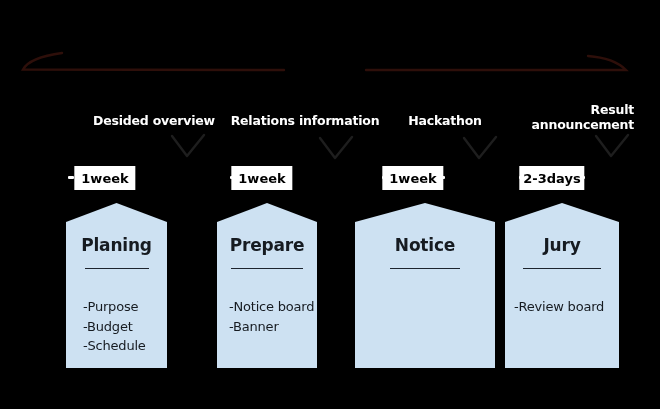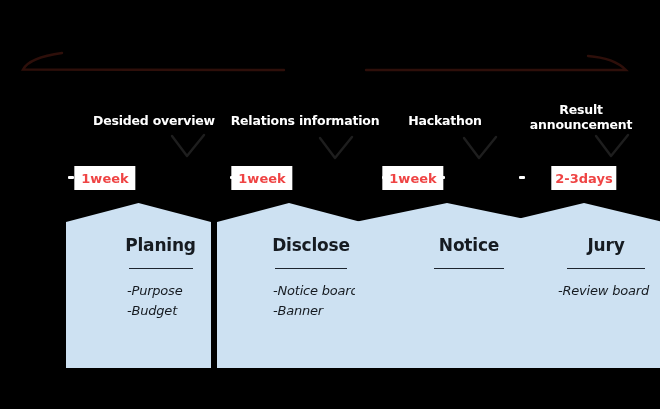--- a/index.html
+++ b/index.html
@@ -10,60 +10,59 @@
   .swooshes{position:absolute;left:0;top:0;width:660px;height:409px;pointer-events:none;}
 
   .stage-label{
     position:absolute;top:113px;transform:translateX(-50%);
     color:#ffffff;font-weight:bold;font-size:12.5px;letter-spacing:-0.2px;
     white-space:nowrap;
   }
   .label-1{left:154px}
   .label-2{left:305px}
   .label-3{left:445px}
-  .label-4{left:528px;top:103px;transform:none;white-space:normal;width:106px;line-height:14.5px;text-align:center;}
+  .label-4{left:528px;top:103px;transform:none;white-space:normal;width:106px;line-height:14.5px;text-align:right;}
 
   .chevron{position:absolute;width:36px;height:26px;}
   .chev-1{left:170px;top:133px}
   .chev-2{left:318px;top:135px}
   .chev-3{left:462px;top:135px}
   .chev-4{left:594px;top:133px}
 
   .tick{position:absolute;top:176px;width:6px;height:2.5px;background:#ffffff;border-radius:1px;}
   .tick-1{left:68px}.tick-2{left:230px}.tick-3a{left:382px}.tick-3b{left:439px}
   .tick-4a{left:519px}.tick-4b{left:579px}
 
   .badge{
     position:absolute;top:166px;height:24px;transform:translateX(-50%);
-    background:#ffffff;color:#ef4444;font-size:13px;font-weight:bold;
+    background:#ffffff;color:#000000;font-size:13px;font-weight:bold;
     display:flex;align-items:center;padding:0 7px;white-space:nowrap;
   }
   .badge-1{left:105px}
   .badge-2{left:262px}
   .badge-3{left:413px}
-  .badge-4{left:552px;padding:0 4px;margin-left:32px;}
+  .badge-4{left:552px;padding:0 4px;}
 
   .box{
     position:absolute;top:203px;height:165px;background:#cde1f2;color:#161b21;
     clip-path:polygon(0 11.5%, 50% 0, 100% 11.5%, 100% 100%, 0 100%);
-    padding-left:44px;
   }
   .box-1{left:66px;width:101px}
   .box-2{left:217px;width:100px}
   .box-3{left:355px;width:140px}
   .box-4{left:505px;width:114px}
 
   .box-title{margin-top:32px;text-align:center;font-size:17px;font-weight:600;letter-spacing:-0.2px;}
   .divider{border:none;border-top:1.6px solid #1d242e;margin:13px auto 0;height:0;}
   .box-1 .divider{width:64px}
   .box-2 .divider{width:72px}
   .box-3 .divider{width:70px}
   .box-4 .divider{width:78px}
 
-  .box-items{margin-top:12px;font-size:13px;line-height:19.5px;letter-spacing:-0.2px;font-style:italic;}
+  .box-items{margin-top:28px;font-size:13px;line-height:19.5px;letter-spacing:-0.2px;}
   .box-1 .box-items{padding-left:17px}
   .box-2 .box-items{padding-left:12px}
   .box-3 .box-items{padding-left:6px}
   .box-4 .box-items{padding-left:9px}
   .box-items span{display:block;white-space:nowrap;}
 </style>
 </head>
 <body>
 
 <div class="canvas">
@@ -102,25 +101,26 @@
   <div class="badge badge-2">1week</div>
   <div class="badge badge-3">1week</div>
   <div class="badge badge-4">2-3days</div>
 
   <div class="box box-1">
     <div class="box-title">Planing</div>
     <div class="divider"></div>
     <div class="box-items">
       <span>-Purpose</span>
       <span>-Budget</span>
+      <span>-Schedule</span>
     </div>
   </div>
 
   <div class="box box-2">
-    <div class="box-title">Disclose</div>
+    <div class="box-title">Prepare</div>
     <div class="divider"></div>
     <div class="box-items">
       <span>-Notice board</span>
       <span>-Banner</span>
     </div>
   </div>
 
   <div class="box box-3">
     <div class="box-title">Notice</div>
     <div class="divider"></div>

